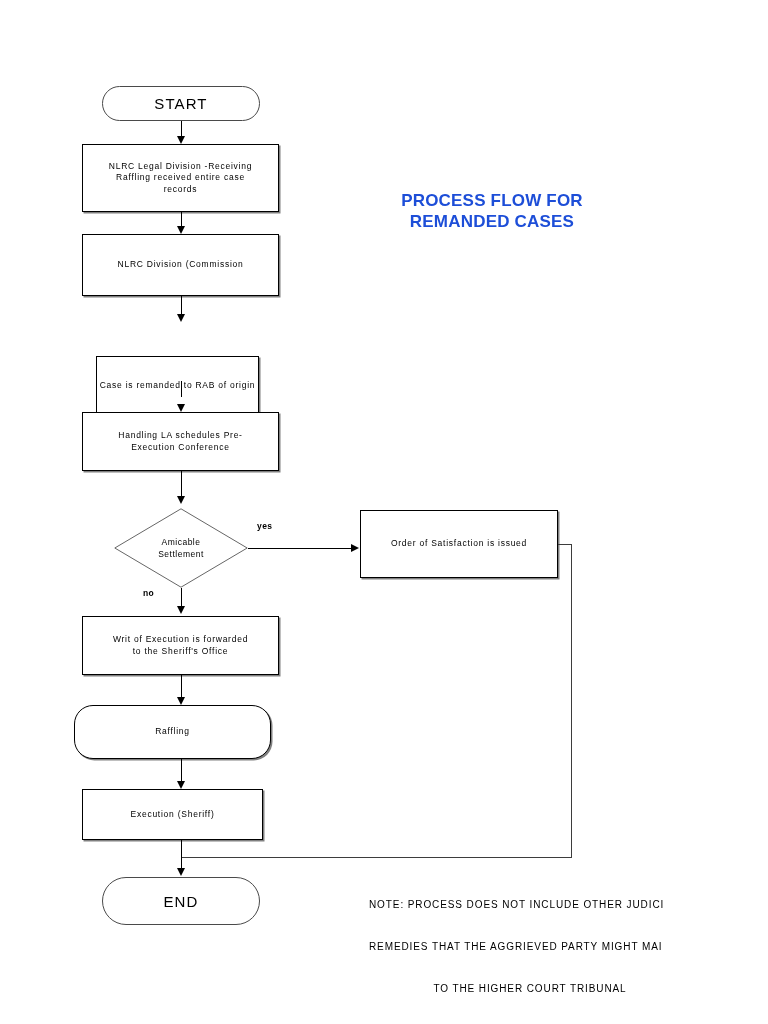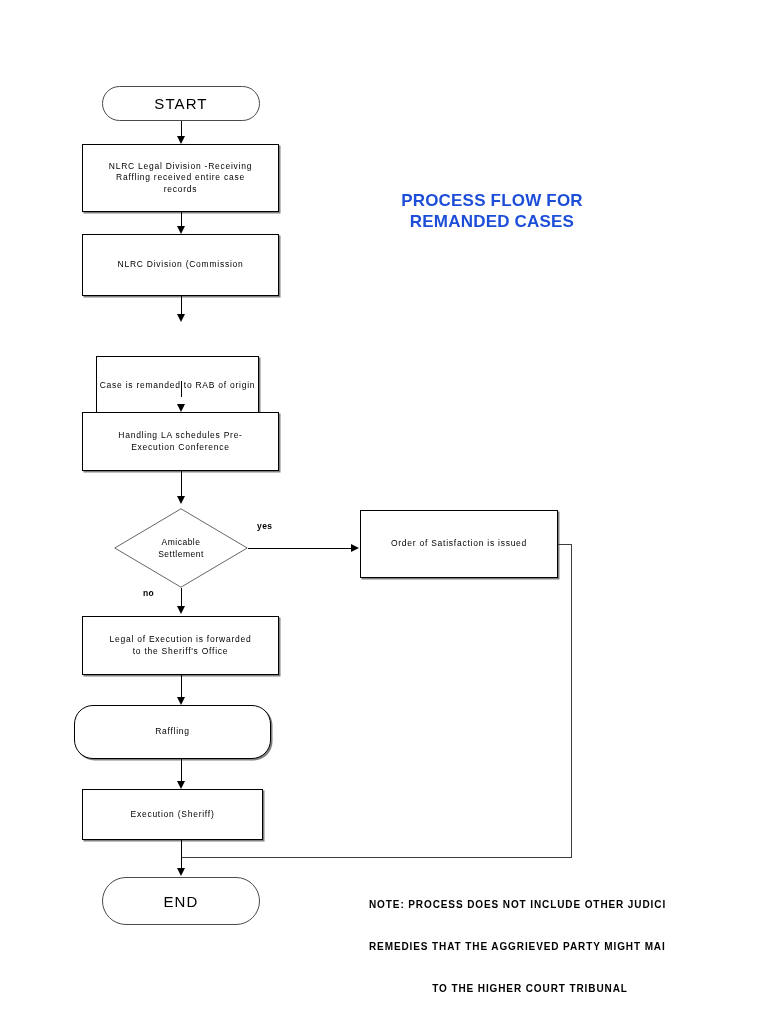--- a/index.html
+++ b/index.html
@@ -123,21 +123,21 @@
     letter-spacing: 0.2px;
     line-height: 21px;
     color: #1d4ed8;
     white-space: pre-line;
   }
 
   
   .note {
     position: absolute;
     font-size: 10px;
-    font-weight: bold;
+    font-weight: normal;
     letter-spacing: 0.9px;
     line-height: 14px;
     color: #000000;
     white-space: pre;
     overflow: hidden;
   }
   .note .nl { display: block; }
   .note .nl.center { text-align: center; }
 </style>
 </head>
@@ -204,21 +204,21 @@
 
   <div class="process nowrap" style="left:360px; top:510px; width:198px; height:68px;">
     <span class="p-text">Order of Satisfaction is issued</span>
   </div>
 
   <div class="hline grey" style="left:558px; top:543.5px; width:14px;"></div>
   <div class="vline grey" style="left:571px; top:543.5px; height:314px;"></div>
   <div class="hline grey" style="left:181px; top:856.5px; width:391px;"></div>
 
   <div class="process" style="left:82px; top:616px; width:197px; height:59px;">
-    <span class="p-text">Legal of Execution is forwarded
+    <span class="p-text">Writ of Execution is forwarded
 to the Sheriff's Office</span>
   </div>
 
   <div class="vline" style="left:181px; top:675px; height:22px;"></div>
   <div class="arrowhead-down" style="left:176.5px; top:697px;"></div>
 
   <div class="process nowrap" style="left:74px; top:705px; width:197px; height:54px;border-radius:19px;">
     <span class="p-text">Raffling</span>
   </div>
 

